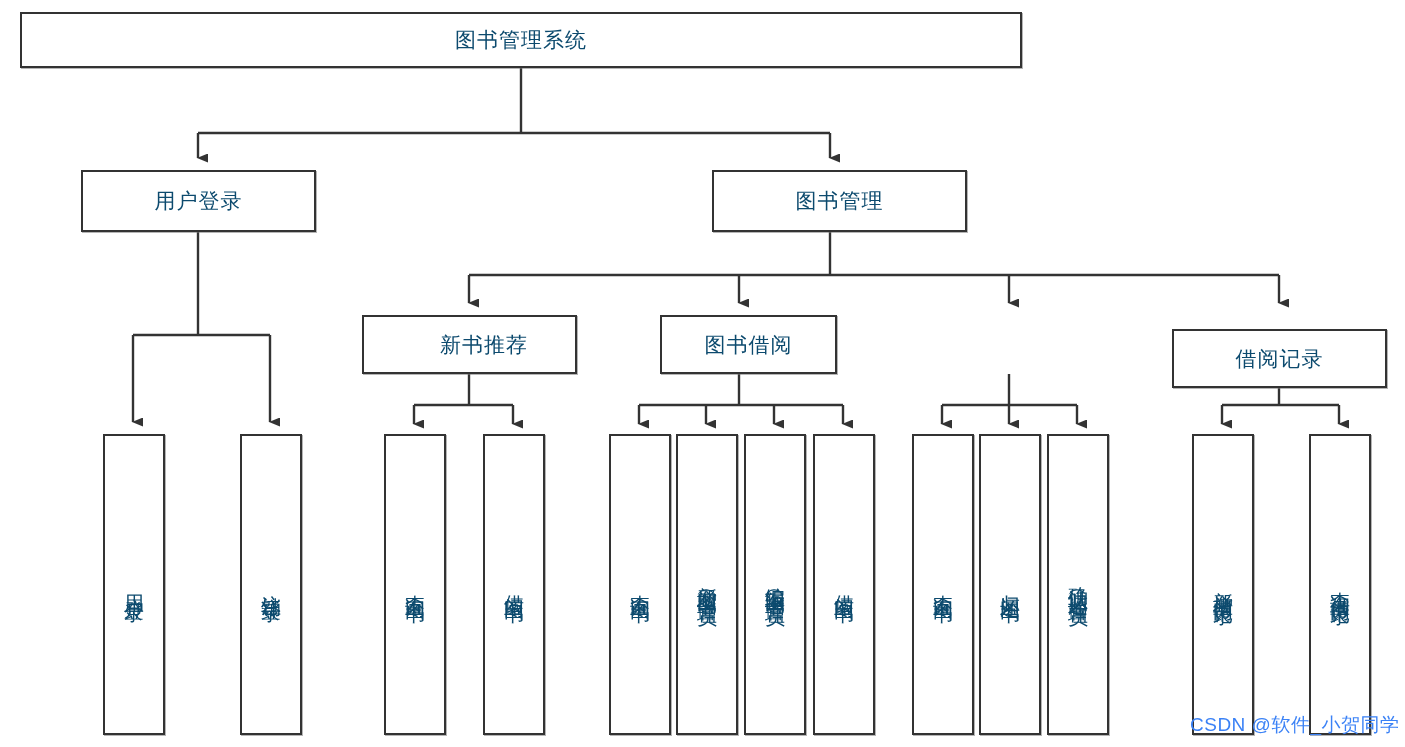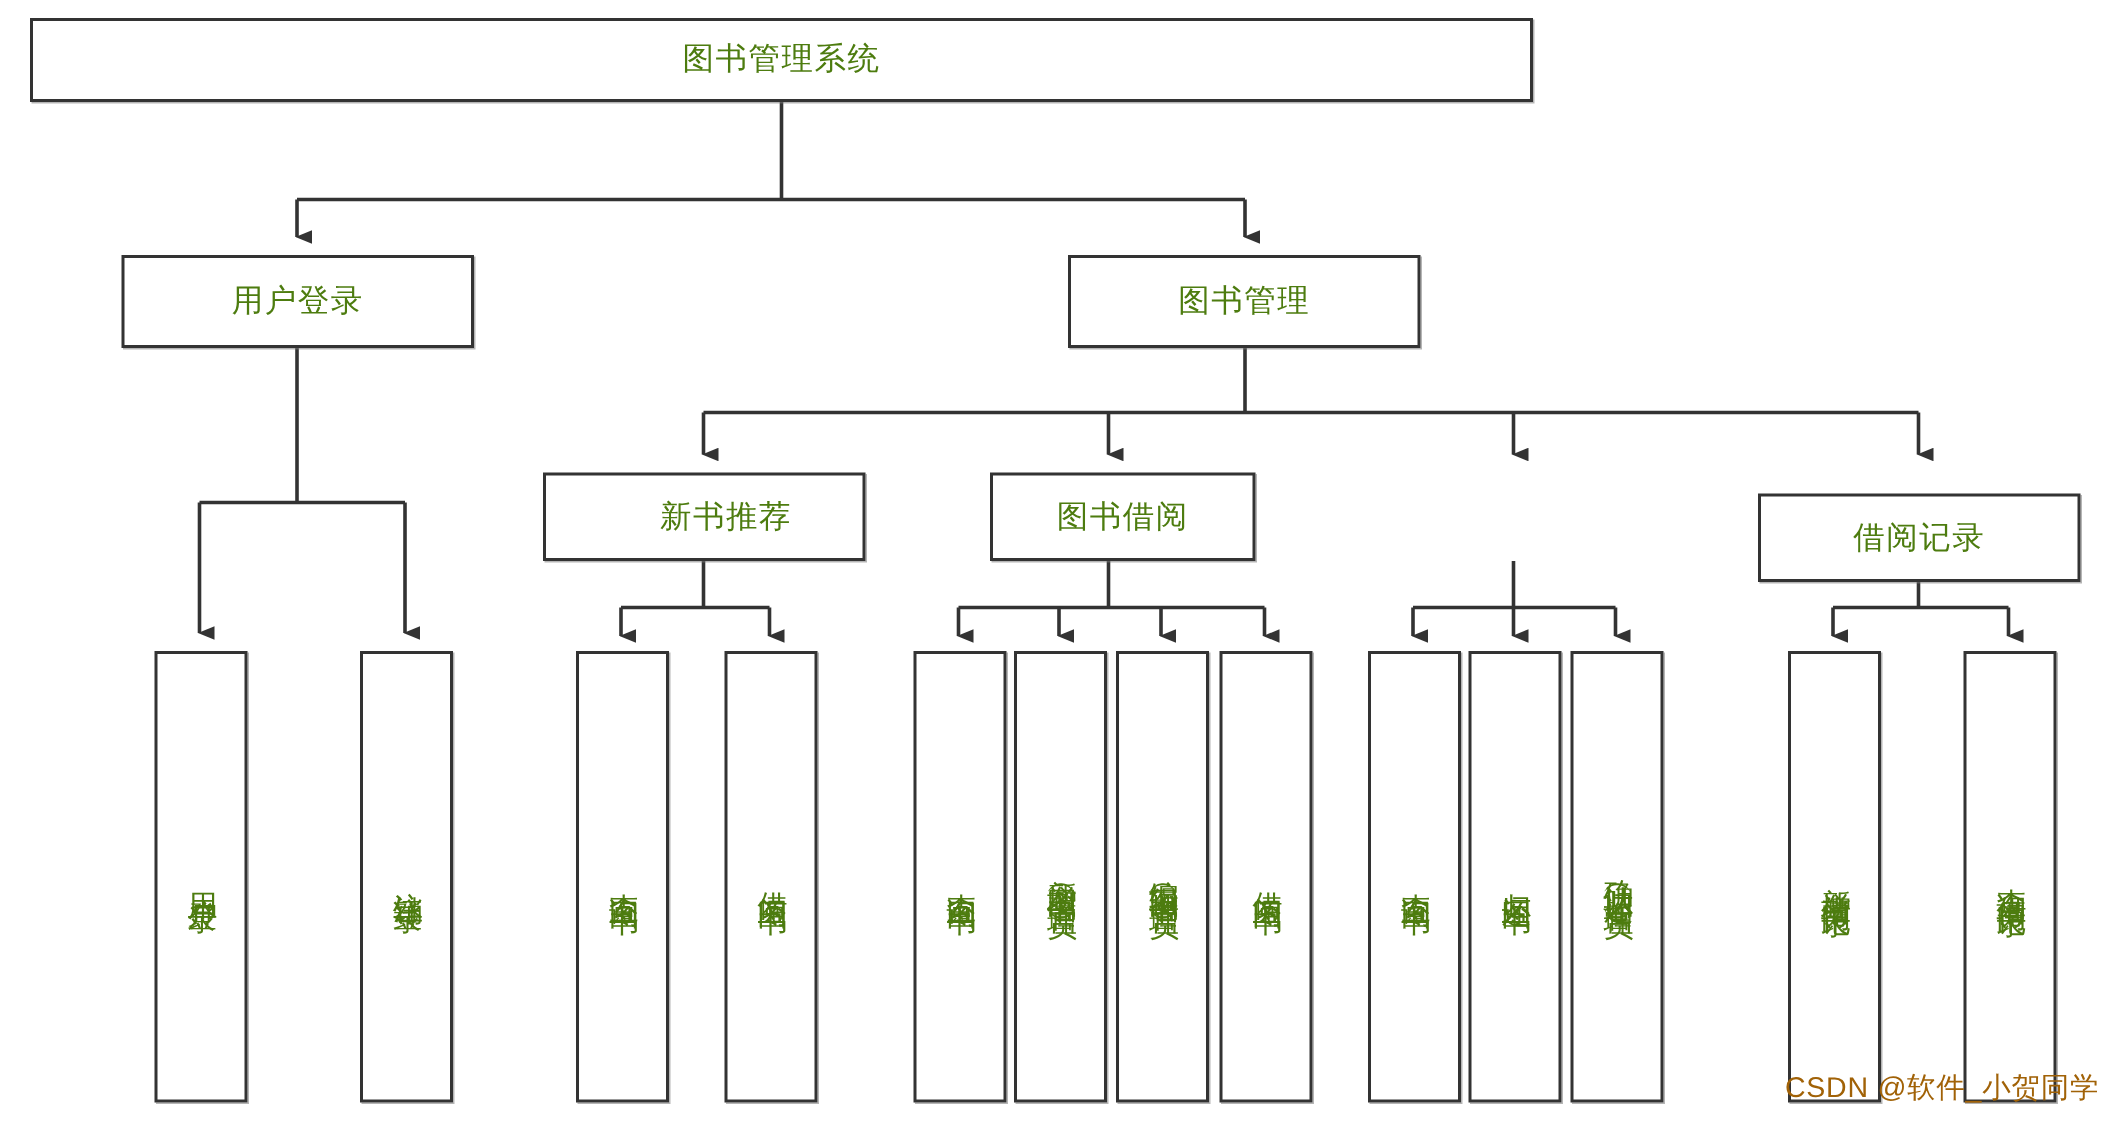--- a/index.html
+++ b/index.html
@@ -28,21 +28,21 @@
   }
   .node {
     position: absolute;
     box-sizing: border-box;
     background: #ffffff;
     border: 2px solid #333333;
     box-shadow: 1px 1px 0 0 rgba(120,120,120,0.55);
     display: flex;
     align-items: center;
     justify-content: center;
-    color: #4d7c0f;
+    color: #0c4a6e;
     z-index: 2;
   }
   .node.horizontal {
     font-size: 21px;
     letter-spacing: 1px;
     line-height: 1.2;
     white-space: nowrap;
   }
   .node.vertical {
     writing-mode: vertical-rl;
@@ -54,21 +54,21 @@
     text-align: center;
   }
   .node .label {
     display: block;
   }
   .watermark {
     position: absolute;
     left: 1190px;
     top: 712px;
     font-size: 19px;
-    color: #a16207;
+    color: #3b82f6;
     white-space: nowrap;
     z-index: 3;
     letter-spacing: 0.5px;
   }
 </style>
 </head>
 <body>
 
 <div id="diagram">
 
@@ -122,21 +122,21 @@
     </g>
   </svg>
 
   <div class="node horizontal" style="left:20px; top:12px; width:1002px; height:56px;">
     <span class="label">图书管理系统</span>
   </div>
 
   <div class="node horizontal" style="left:81px; top:170px; width:235px; height:62px;">
     <span class="label">用户登录</span>
   </div>
-  <div class="node horizontal" style="left:712px; top:170px; width:235px; height:62px;">
+  <div class="node horizontal" style="left:712px; top:170px; width:255px; height:62px;">
     <span class="label">图书管理</span>
   </div>
 
   <div class="node horizontal" style="left:362px; top:315px; width:215px; height:59px;padding-left:29px;">
     <span class="label">新书推荐</span>
   </div>
   <div class="node horizontal" style="left:632px; top:315px; width:177px; height:59px;margin-left:28px;">
     <span class="label">图书借阅</span>
   </div>
   <div class="node horizontal" style="left:1172px; top:329px; width:215px; height:59px;">

